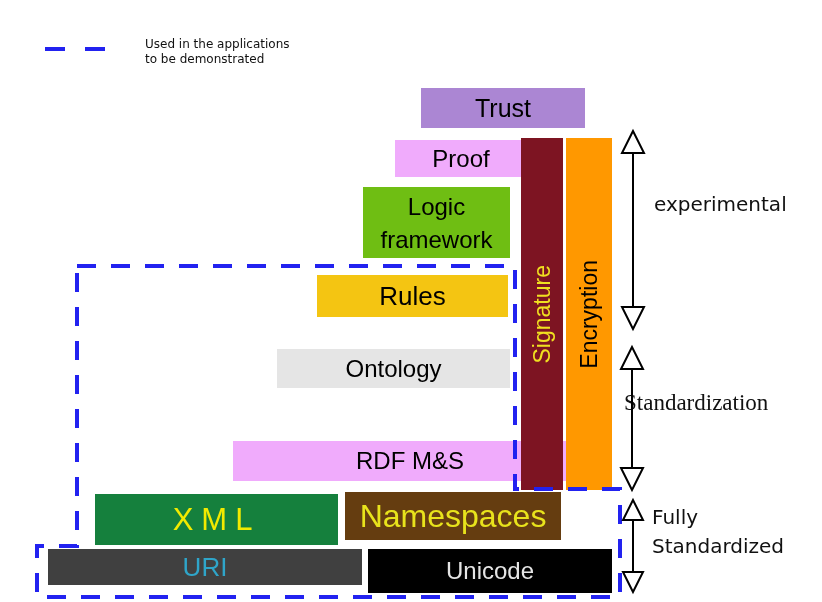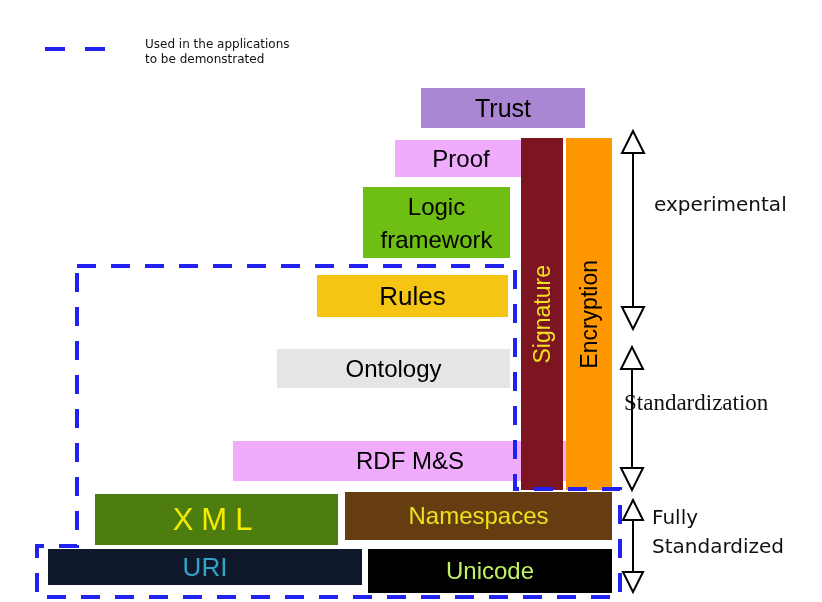--- a/index.html
+++ b/index.html
@@ -12,24 +12,24 @@
     color:#000;text-align:center;
   }
   
   .bar-trust      {left:421px;top:88px; width:164px;height:40px;background:#ab86d3;font-size:25px;}
   .bar-proof      {left:395px;top:140px;width:132px;height:37px;background:#f0abfc;font-size:24px;}
   .bar-logic      {left:363px;top:187px;width:147px;height:71px;background:#6fbe13;font-size:24px;line-height:33px;flex-direction:column;}
   .bar-rules      {left:317px;top:275px;width:191px;height:42px;background:#f4c512;font-size:26px;}
   .bar-ontology   {left:277px;top:349px;width:233px;height:39px;background:#e5e5e5;font-size:24px;}
   .bar-rdfschema  {left:238px;top:395px;width:272px;height:39px;background:#f78e1e;font-size:24px;}
   .bar-rdfms      {left:203px;top:441px;width:354px;height:40px;background:#f0abfc;font-size:24px;margin-left:30px;}
-  .bar-xml        {left:95px; top:494px;width:243px;height:51px;background:#4d7c0f;color:#f2ea00;font-size:31px;letter-spacing:8px;}
-  .bar-namespaces {left:345px;top:492px;width:267px;height:48px;background:#653d10;color:#e8e31c;font-size:24px;}
-  .bar-uri        {left:48px; top:549px;width:314px;height:36px;background:#0f172a;color:#2fa5c9;font-size:26px;text-align:center;}
-  .bar-unicode    {left:368px;top:549px;width:244px;height:44px;background:#000000;color:#bef264;font-size:24px;}
+  .bar-xml        {left:95px; top:494px;width:243px;height:51px;background:#15803d;color:#f2ea00;font-size:31px;letter-spacing:8px;}
+  .bar-namespaces {left:345px;top:492px;width:216px;height:48px;background:#653d10;color:#e8e31c;font-size:32px;}
+  .bar-uri        {left:48px; top:549px;width:314px;height:36px;background:#404040;color:#2fa5c9;font-size:26px;text-align:center;}
+  .bar-unicode    {left:368px;top:549px;width:244px;height:44px;background:#000000;color:#e5e5e5;font-size:24px;}
   
   .vbar{
     position:absolute;display:flex;align-items:center;justify-content:center;
   }
   .bar-signature  {left:521px;top:138px;width:42px;height:352px;background:#7d1422;}
   .bar-encryption {left:566px;top:138px;width:46px;height:352px;background:#ff9800;}
   .vtext{
     writing-mode:vertical-rl;transform:rotate(180deg);
     font-size:23px;white-space:nowrap;
   }

